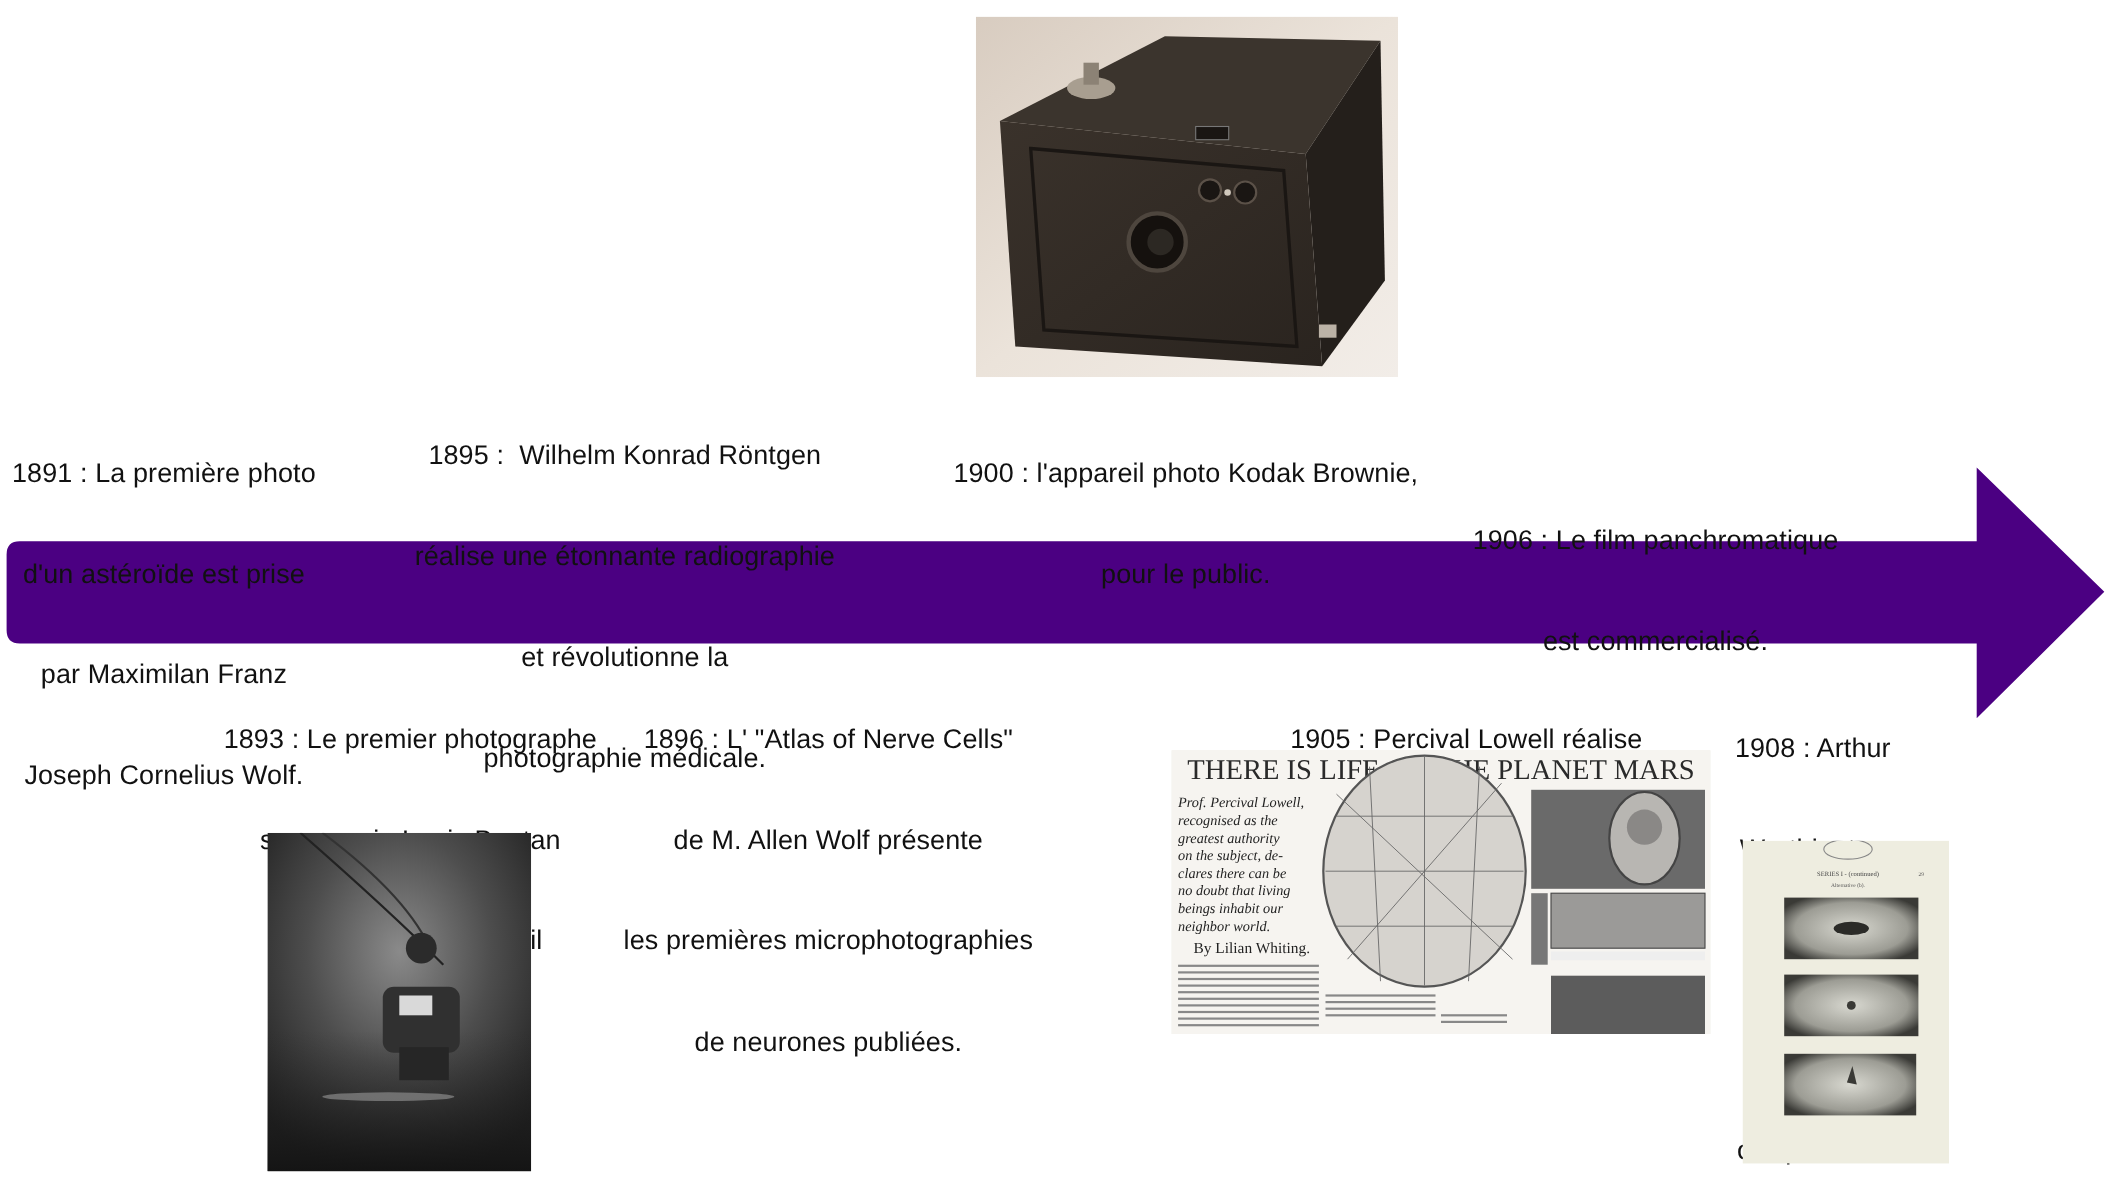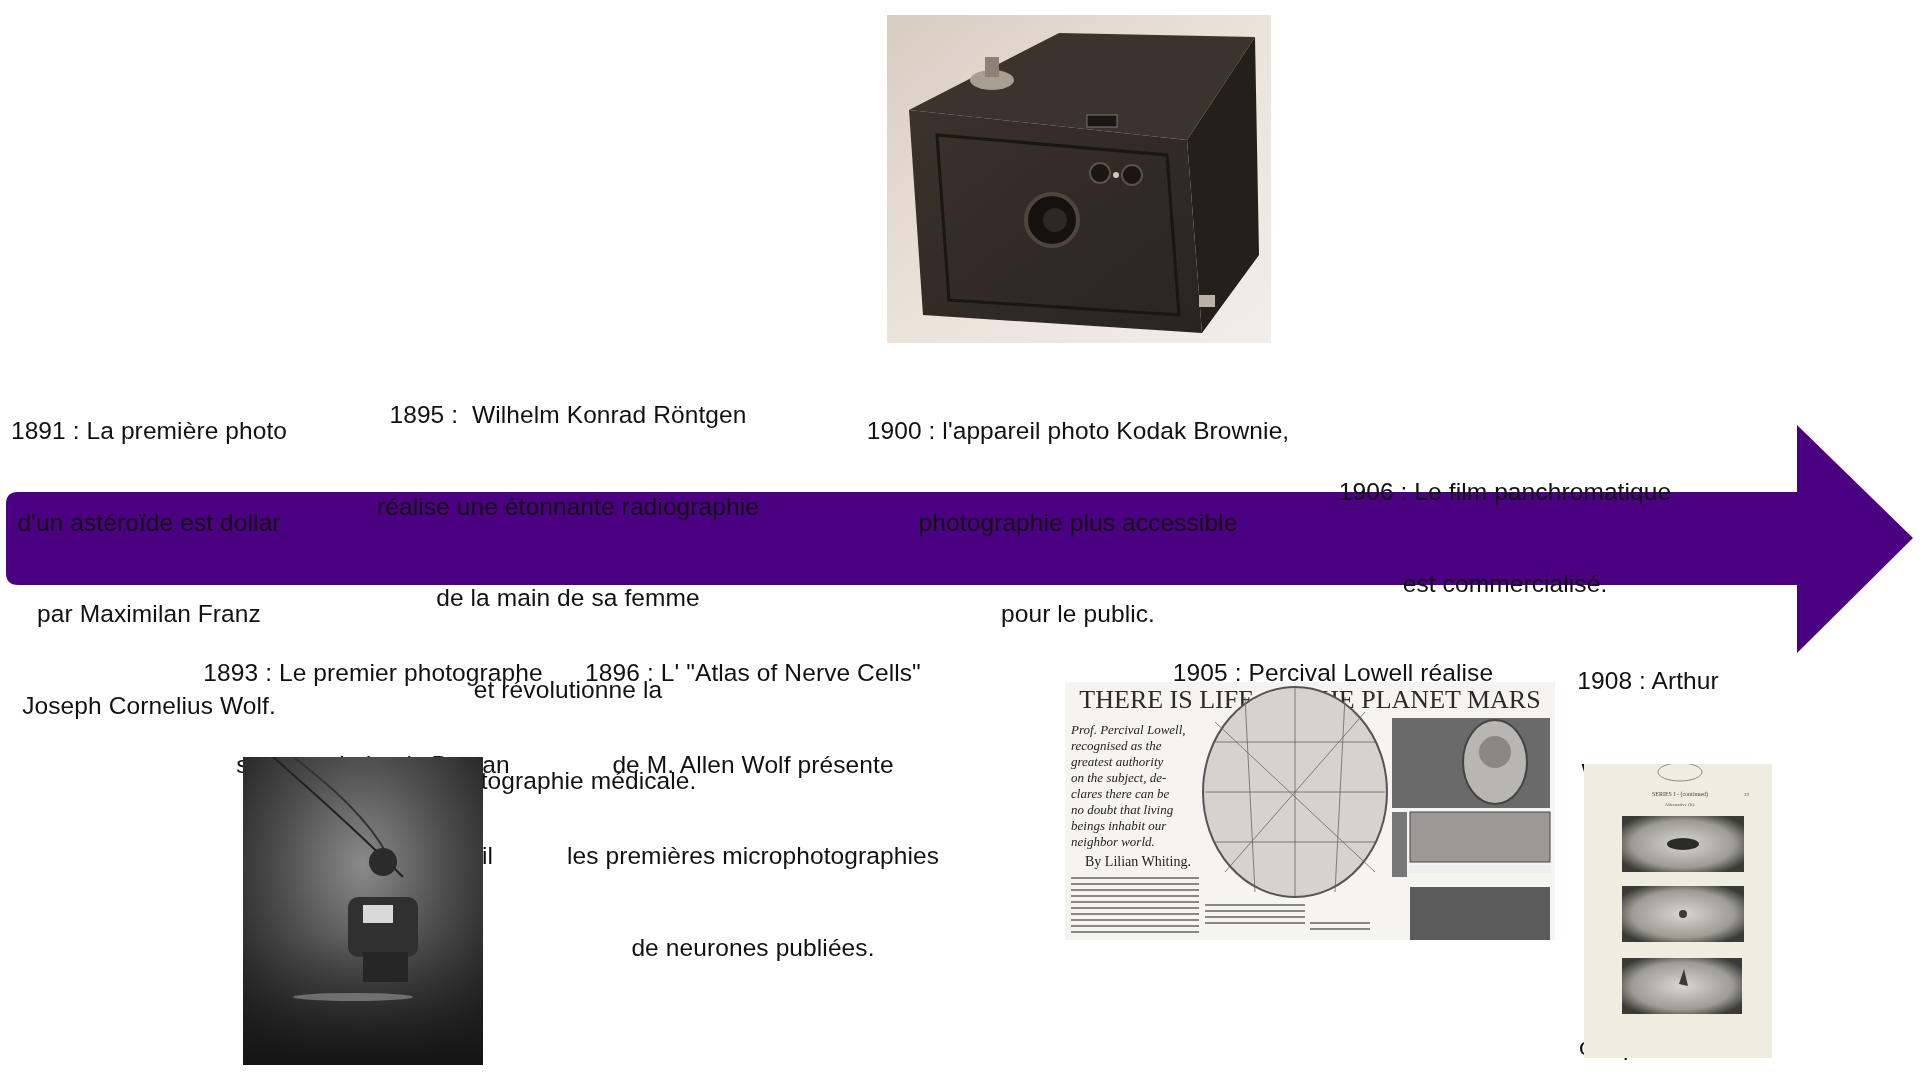--- a/index.html
+++ b/index.html
@@ -22,36 +22,34 @@
 </style>
 </head>
 <body>
 
 <svg class="arrow" viewBox="0 0 1920 1080" xmlns="http://www.w3.org/2000/svg">
   <path d="M 18 492 L 1797 492 L 1797 425 L 1913 538 L 1797 653 L 1797 585 L 18 585 Q 6 585 6 573 L 6 504 Q 6 492 18 492 Z" fill="#4B0082"></path>
 </svg>
 
 <div class="event" style="left:149px; top:355px;">
   <span class="line">1891 : La première photo</span>
-  <span class="line">d'un astéroïde est dollar</span>
+  <span class="line">d'un astéroïde est prise</span>
   <span class="line">par Maximilan Franz</span>
   <span class="line">Joseph Cornelius Wolf.</span>
 </div>
 
 <div class="event" style="left:568px; top:339px;">
   <span class="line">1895 :  Wilhelm Konrad Röntgen</span>
   <span class="line">réalise une étonnante radiographie</span>
-  <span class="line">de la main de sa femme</span>
   <span class="line">et révolutionne la</span>
   <span class="line">photographie médicale.</span>
 </div>
 
 <div class="event" style="left:1078px; top:355px;">
   <span class="line">1900 : l'appareil photo Kodak Brownie,</span>
-  <span class="line">photographie plus accessible</span>
   <span class="line">pour le public.</span>
 </div>
 
 <div class="event" style="left:1505px; top:416px;">
   <span class="line">1906 : Le film panchromatique</span>
   <span class="line">est commercialisé.</span>
 </div>
 
 <div class="event" style="left:373px; top:597px;">
   <span class="line">1893 : Le premier photographe</span>

